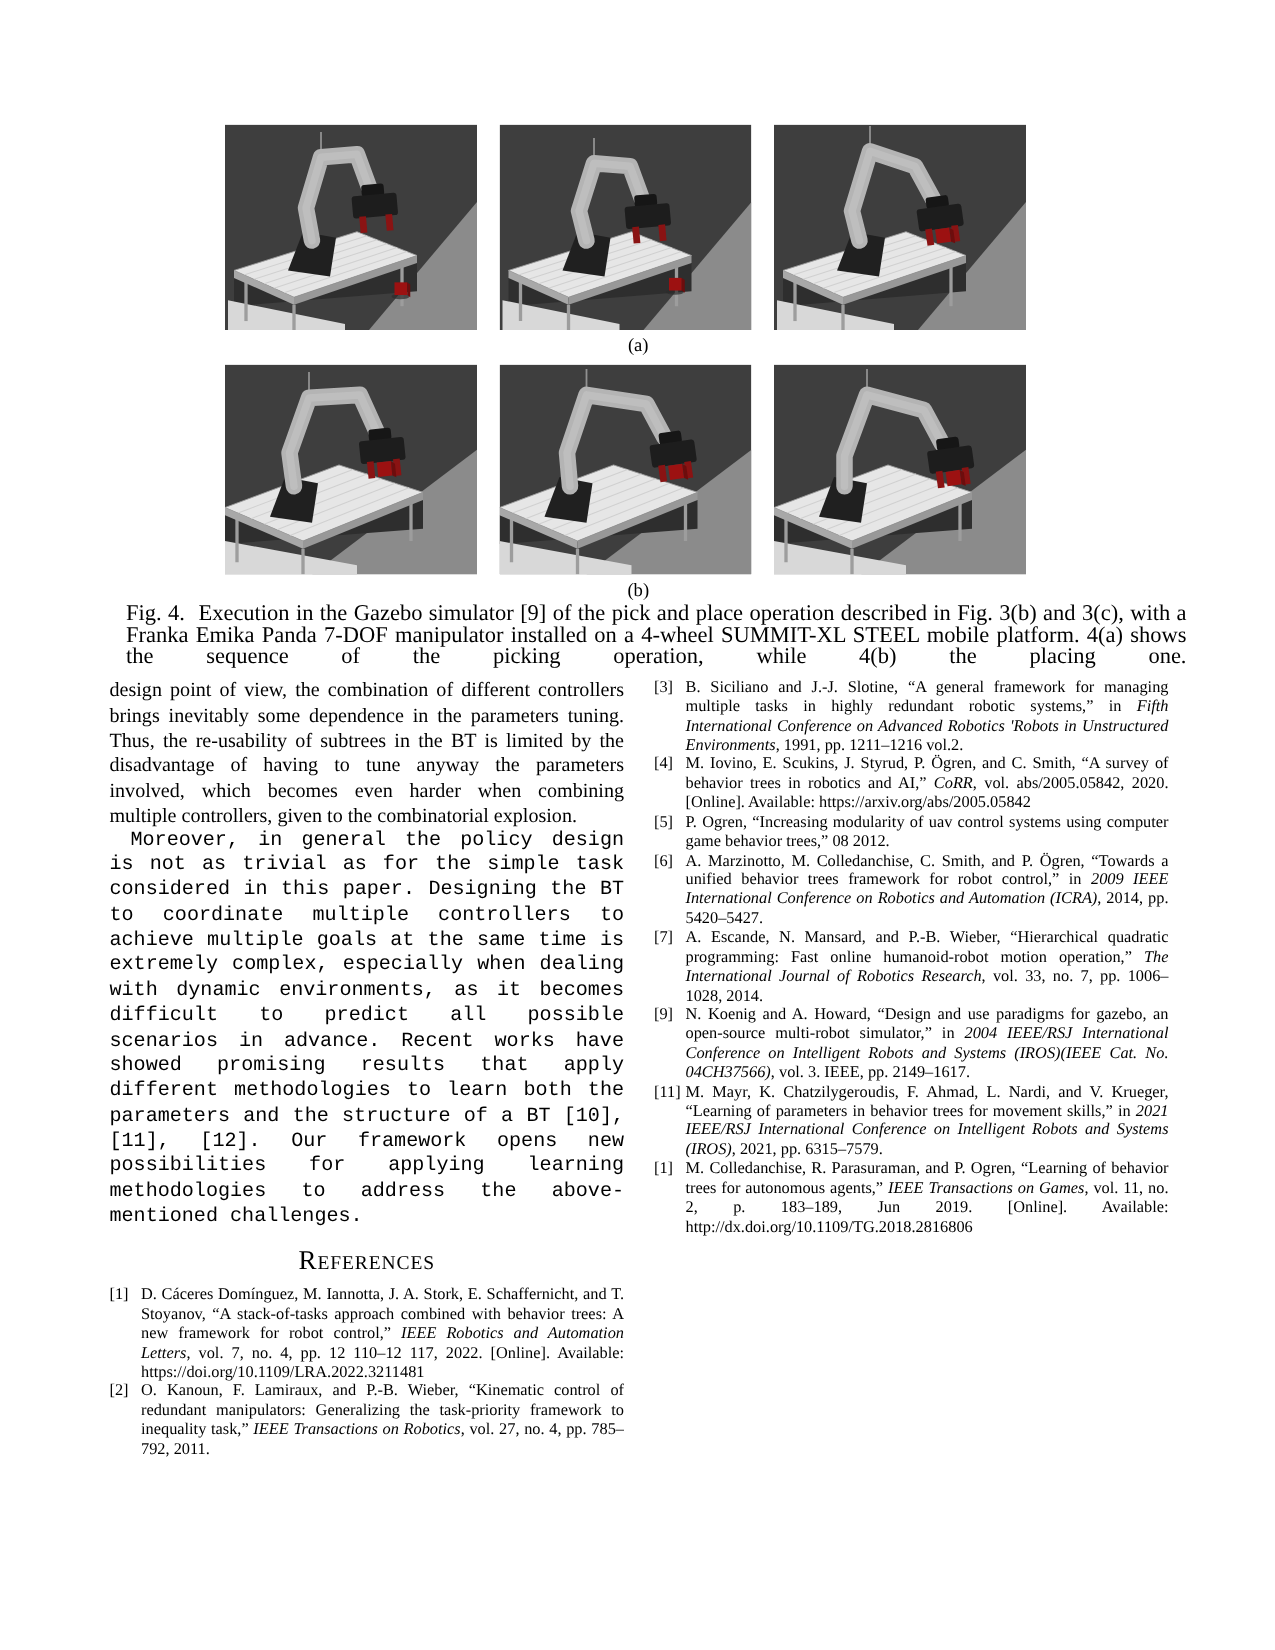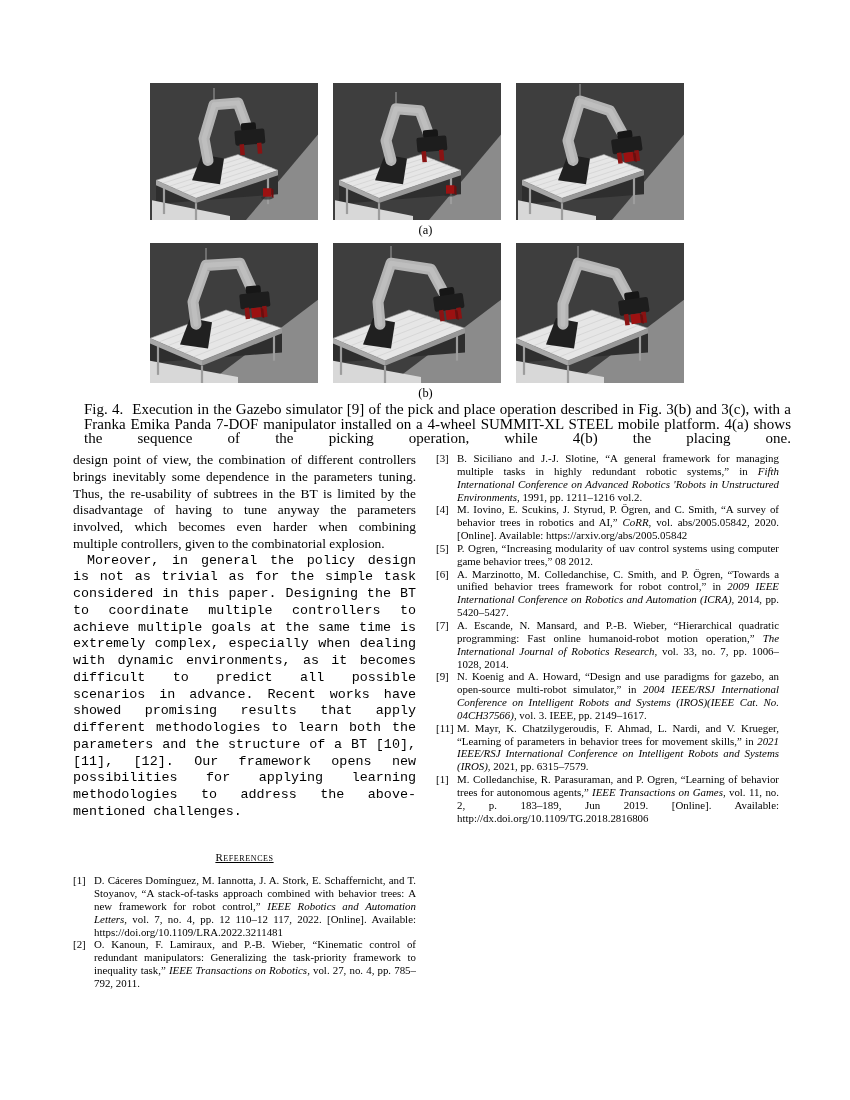--- a/index.html
+++ b/index.html
@@ -23,23 +23,22 @@
     position:absolute;left:84px;top:402px;width:707px;
     font-size:15px;line-height:14.6px;text-align:justify;text-align-last:justify;
   }
   .cap-label{margin-right:9px;}
   .col{position:absolute;top:452px;width:343px;font-size:13.4px;line-height:16.75px;text-align:justify;}
   .col-left{left:73px;}
   .col-right{left:436px;}
   .col p{margin:0;}
   .para-indent{text-indent:14px;font-family:Liberation Mono, monospace;}
   .refs-heading{
-    text-align:center;font-variant:small-caps;font-size:11px;letter-spacing:0.6px;
-    margin:28px 0 9px 0;
-    text-decoration:underline;
+    text-align:center;font-variant:small-caps;font-size:18px;letter-spacing:0.6px;
+    margin:11px 0 9px 0;
   }
   .ref{
     font-size:10.9px;line-height:12.85px;text-align:justify;
     padding-left:21px;text-indent:-21px;margin:0;
   }
   .ref-num{display:inline-block;width:21px;text-indent:0;}
   .ref .it{font-style:italic;}
 </style>
 </head>
 <body>

